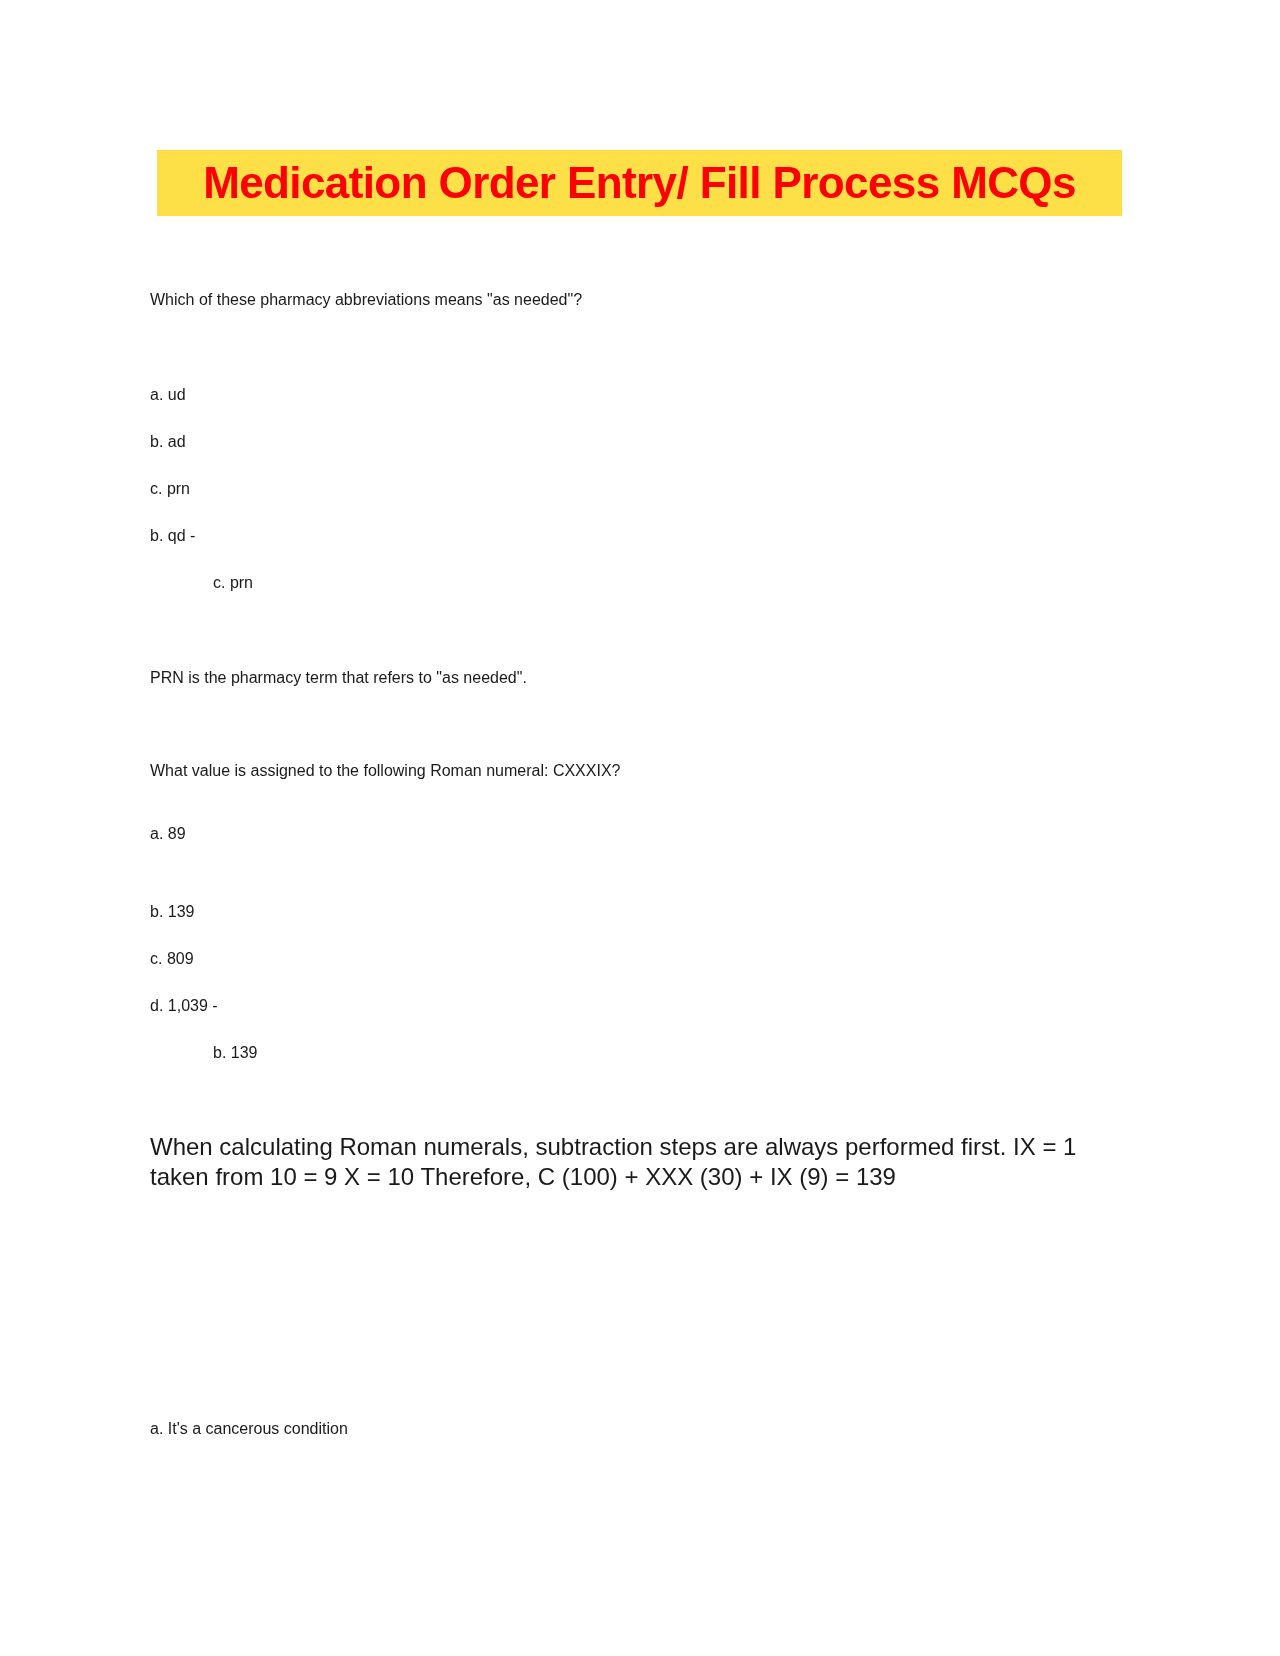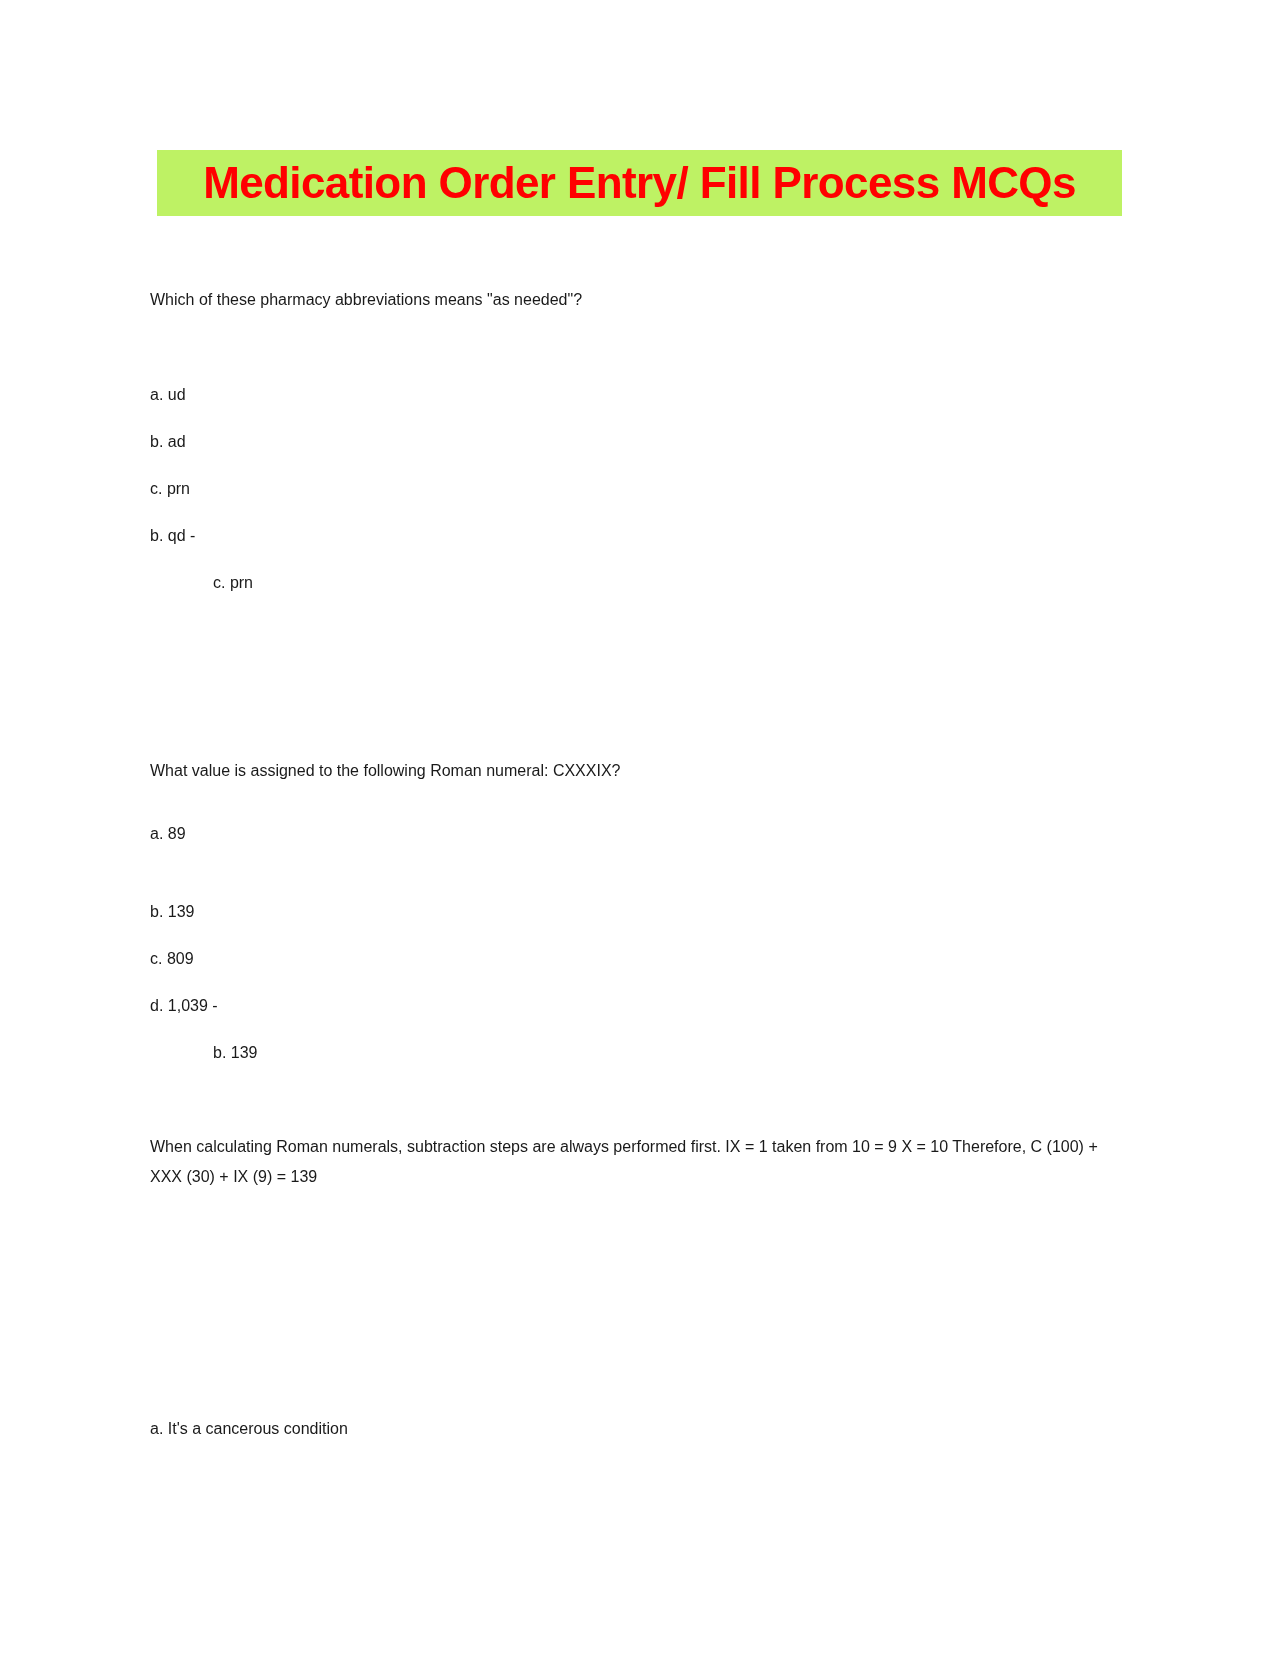--- a/index.html
+++ b/index.html
@@ -21,21 +21,21 @@
       width: 1280px;
       height: 1656px;
       background: #ffffff;
     }
     .title-wrap {
       position: absolute;
       left: 157px;
       top: 150px;
       width: 965px;
       height: 66px;
-      background: #bef264;
+      background: #fde047;
       display: flex;
       align-items: center;
       justify-content: center;
     }
     .title {
       font-family: "Liberation Sans", "DejaVu Sans", sans-serif;
       font-weight: bold;
       font-size: 44px;
       color: #ff0000;
       letter-spacing: -0.6px;
@@ -50,40 +50,41 @@
       white-space: nowrap;
       color: #1a1a1a;
     }
     .line.indent {
       left: 213px;
     }
     .para {
       position: absolute;
       left: 150px;
       width: 975px;
-      font-size: 16px;
+      font-size: 24px;
       line-height: 30px;
       color: #1a1a1a;
     }
   </style>
 </head>
 <body>
 
 <div class="page">
 
   <div class="title-wrap">
     <div class="title">Medication Order Entry/ Fill Process MCQs</div>
   </div>
 
   <div class="line" style="top:285px;">Which of these pharmacy abbreviations means "as needed"?</div>
   <div class="line" style="top:380px;">a. ud</div>
   <div class="line" style="top:427px;">b. ad</div>
   <div class="line" style="top:474px;">c. prn</div>
   <div class="line" style="top:521px;">b. qd -</div>
   <div class="line indent" style="top:568px;">c. prn</div>
+  <div class="line" style="top:663px;">PRN is the pharmacy term that refers to "as needed".</div>
 
   <div class="line" style="top:756px;">What value is assigned to the following Roman numeral: CXXXIX?</div>
   <div class="line" style="top:819px;">a. 89</div>
   <div class="line" style="top:897px;">b. 139</div>
   <div class="line" style="top:944px;">c. 809</div>
   <div class="line" style="top:991px;">d. 1,039 -</div>
   <div class="line indent" style="top:1038px;">b. 139</div>
   <div class="para" style="top:1132px;">When calculating Roman numerals, subtraction steps are always performed first. IX = 1 taken from 10 = 9 X = 10 Therefore, C (100) + XXX (30) + IX (9) = 139</div>
 
   <div class="line" style="top:1414px;">a. It's a cancerous condition</div>

